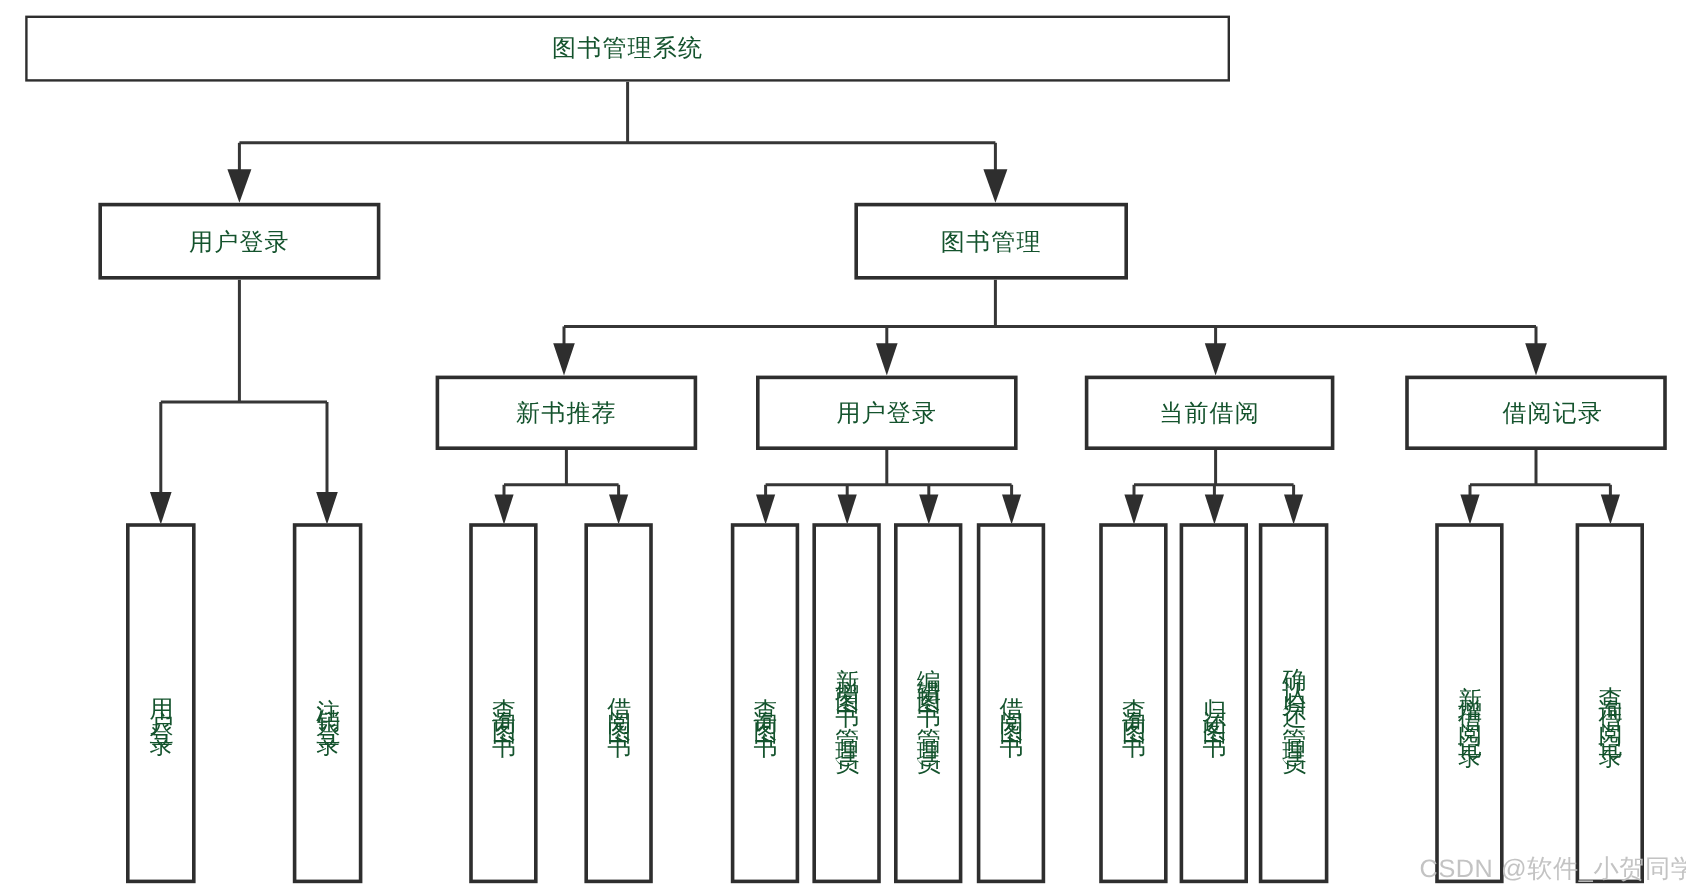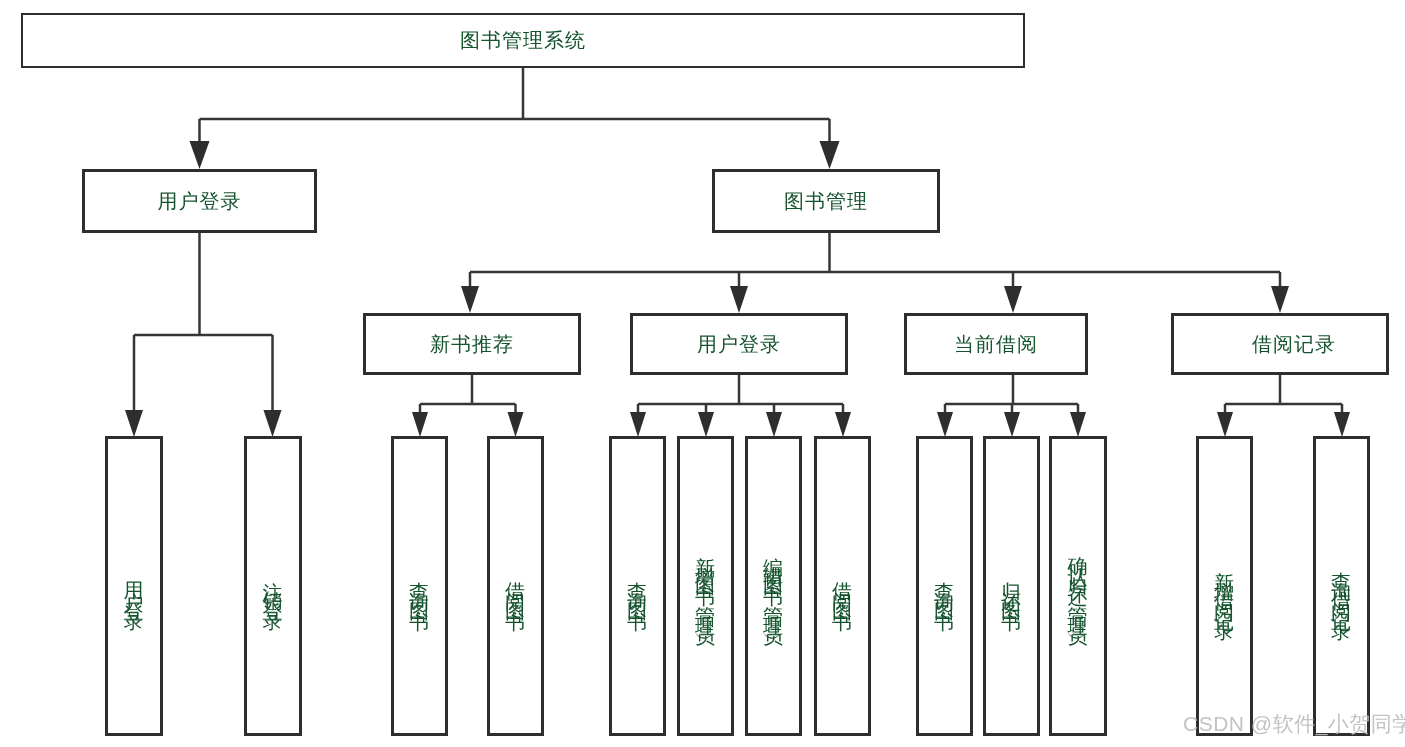--- a/index.html
+++ b/index.html
@@ -158,21 +158,21 @@
   <div class="node h" style="left:712px; top:169px; width:228px; height:64px;">
     <span>图书管理</span>
   </div>
 
   <div class="node h" style="left:363px; top:313px; width:218px; height:62px;">
     <span>新书推荐</span>
   </div>
   <div class="node h" style="left:630px; top:313px; width:218px; height:62px;">
     <span>用户登录</span>
   </div>
-  <div class="node h" style="left:904px; top:313px; width:184px; height:62px;">
+  <div class="node h" style="left:904px; top:313px; width:208px; height:62px;">
     <span>当前借阅</span>
   </div>
   <div class="node h" style="left:1171px; top:313px; width:218px; height:62px;padding-left:28px;">
     <span>借阅记录</span>
   </div>
 
   <div class="node v" style="left:105px; top:436px; width:58px; height:300px;">
     <span>用户登录</span>
   </div>
   <div class="node v" style="left:244px; top:436px; width:58px; height:300px;">

